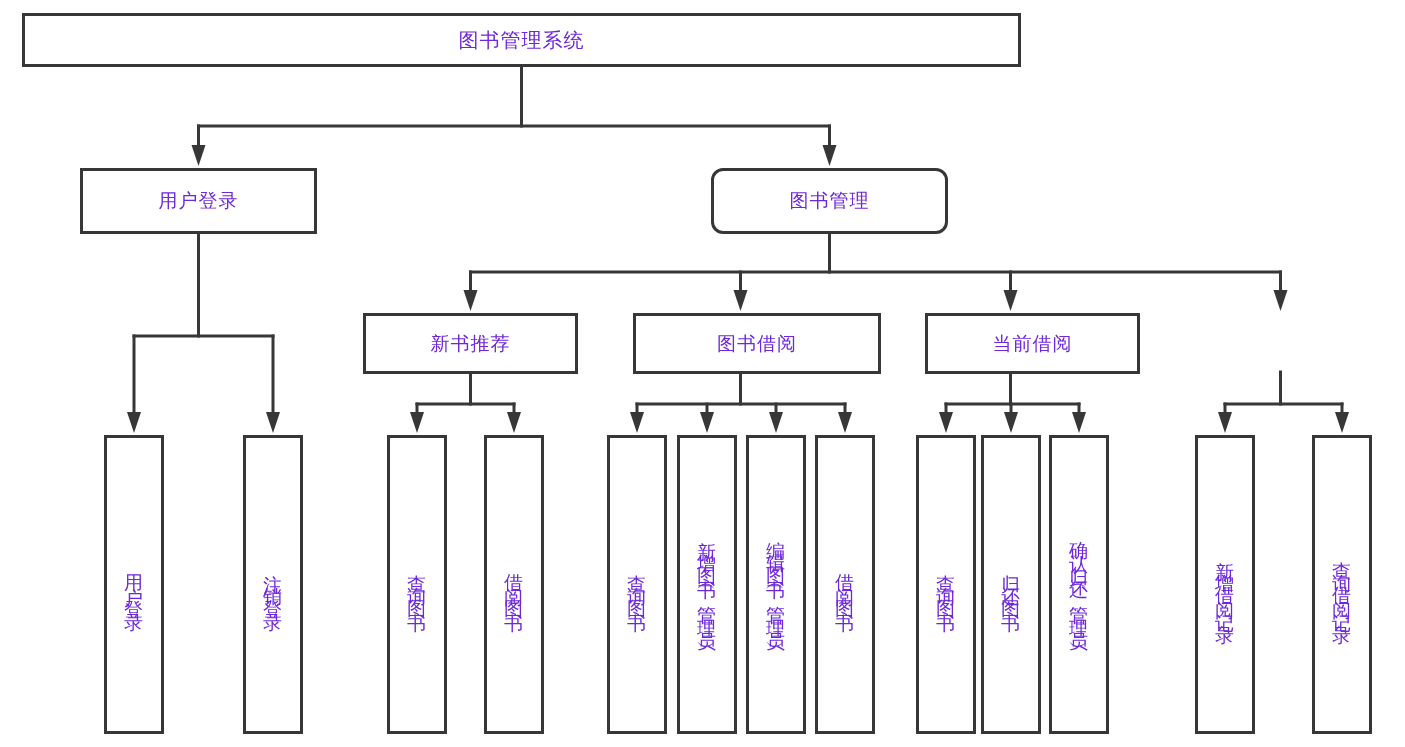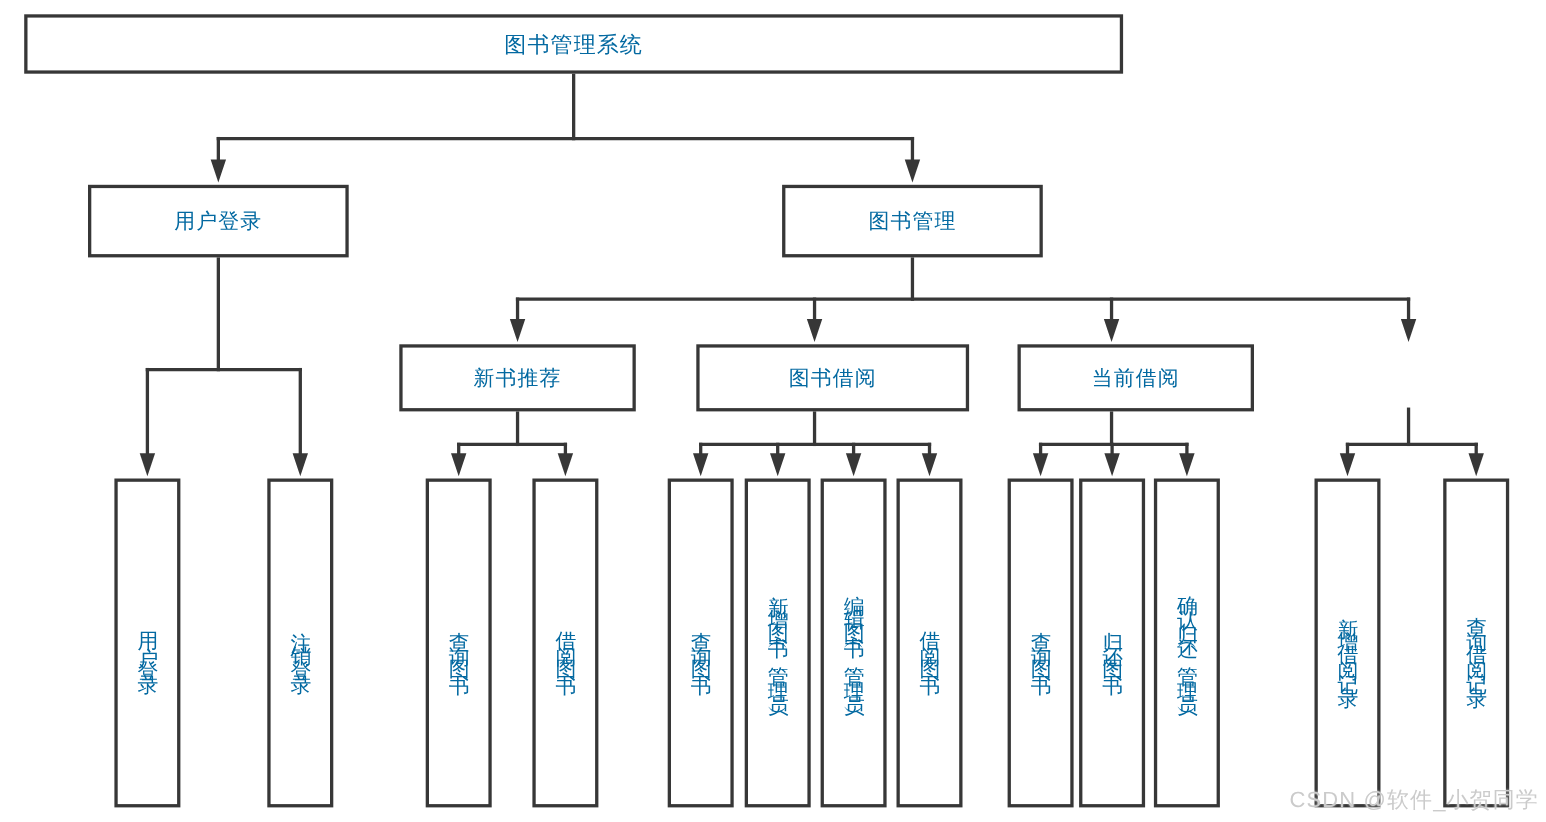--- a/index.html
+++ b/index.html
@@ -23,21 +23,21 @@
     height: 747px;
   }
   .box {
     position: absolute;
     box-sizing: border-box;
     border: 3px solid #373737;
     background: #ffffff;
     display: flex;
     align-items: center;
     justify-content: center;
-    color: #0369a1;
+    color: #6d28d9;
   }
   .h-label {
     font-size: 19px;
     letter-spacing: 1px;
     white-space: nowrap;
   }
   .root-label {
     font-size: 20px;
   }
   .v-label {
@@ -131,21 +131,21 @@
     </g>
   </svg>
 
   <div class="box" style="left:22px; top:13px; width:999px; height:54px;">
     <span class="h-label root-label">图书管理系统</span>
   </div>
 
   <div class="box" style="left:80px; top:168px; width:237px; height:66px;">
     <span class="h-label">用户登录</span>
   </div>
-  <div class="box" style="left:711px; top:168px; width:237px; height:66px;">
+  <div class="box" style="left:711px; top:168px; width:237px; height:66px;border-radius:12px;">
     <span class="h-label">图书管理</span>
   </div>
 
   <div class="box" style="left:363px; top:313px; width:215px; height:61px;">
     <span class="h-label">新书推荐</span>
   </div>
   <div class="box" style="left:633px; top:313px; width:248px; height:61px;">
     <span class="h-label">图书借阅</span>
   </div>
   <div class="box" style="left:903px; top:313px; width:215px; height:61px;margin-left:22px;">
@@ -189,15 +189,14 @@
     <span class="v-label">确认归还（管理员）</span>
   </div>
 
   <div class="box" style="left:1195px; top:435px; width:60px; height:299px;">
     <span class="v-label">新增借阅记录</span>
   </div>
   <div class="box" style="left:1312px; top:435px; width:60px; height:299px;">
     <span class="v-label">查询借阅记录</span>
   </div>
 
-  <div class="watermark">CSDN @软件_小贺同学</div>
 
 </div>
 
 </body></html>

